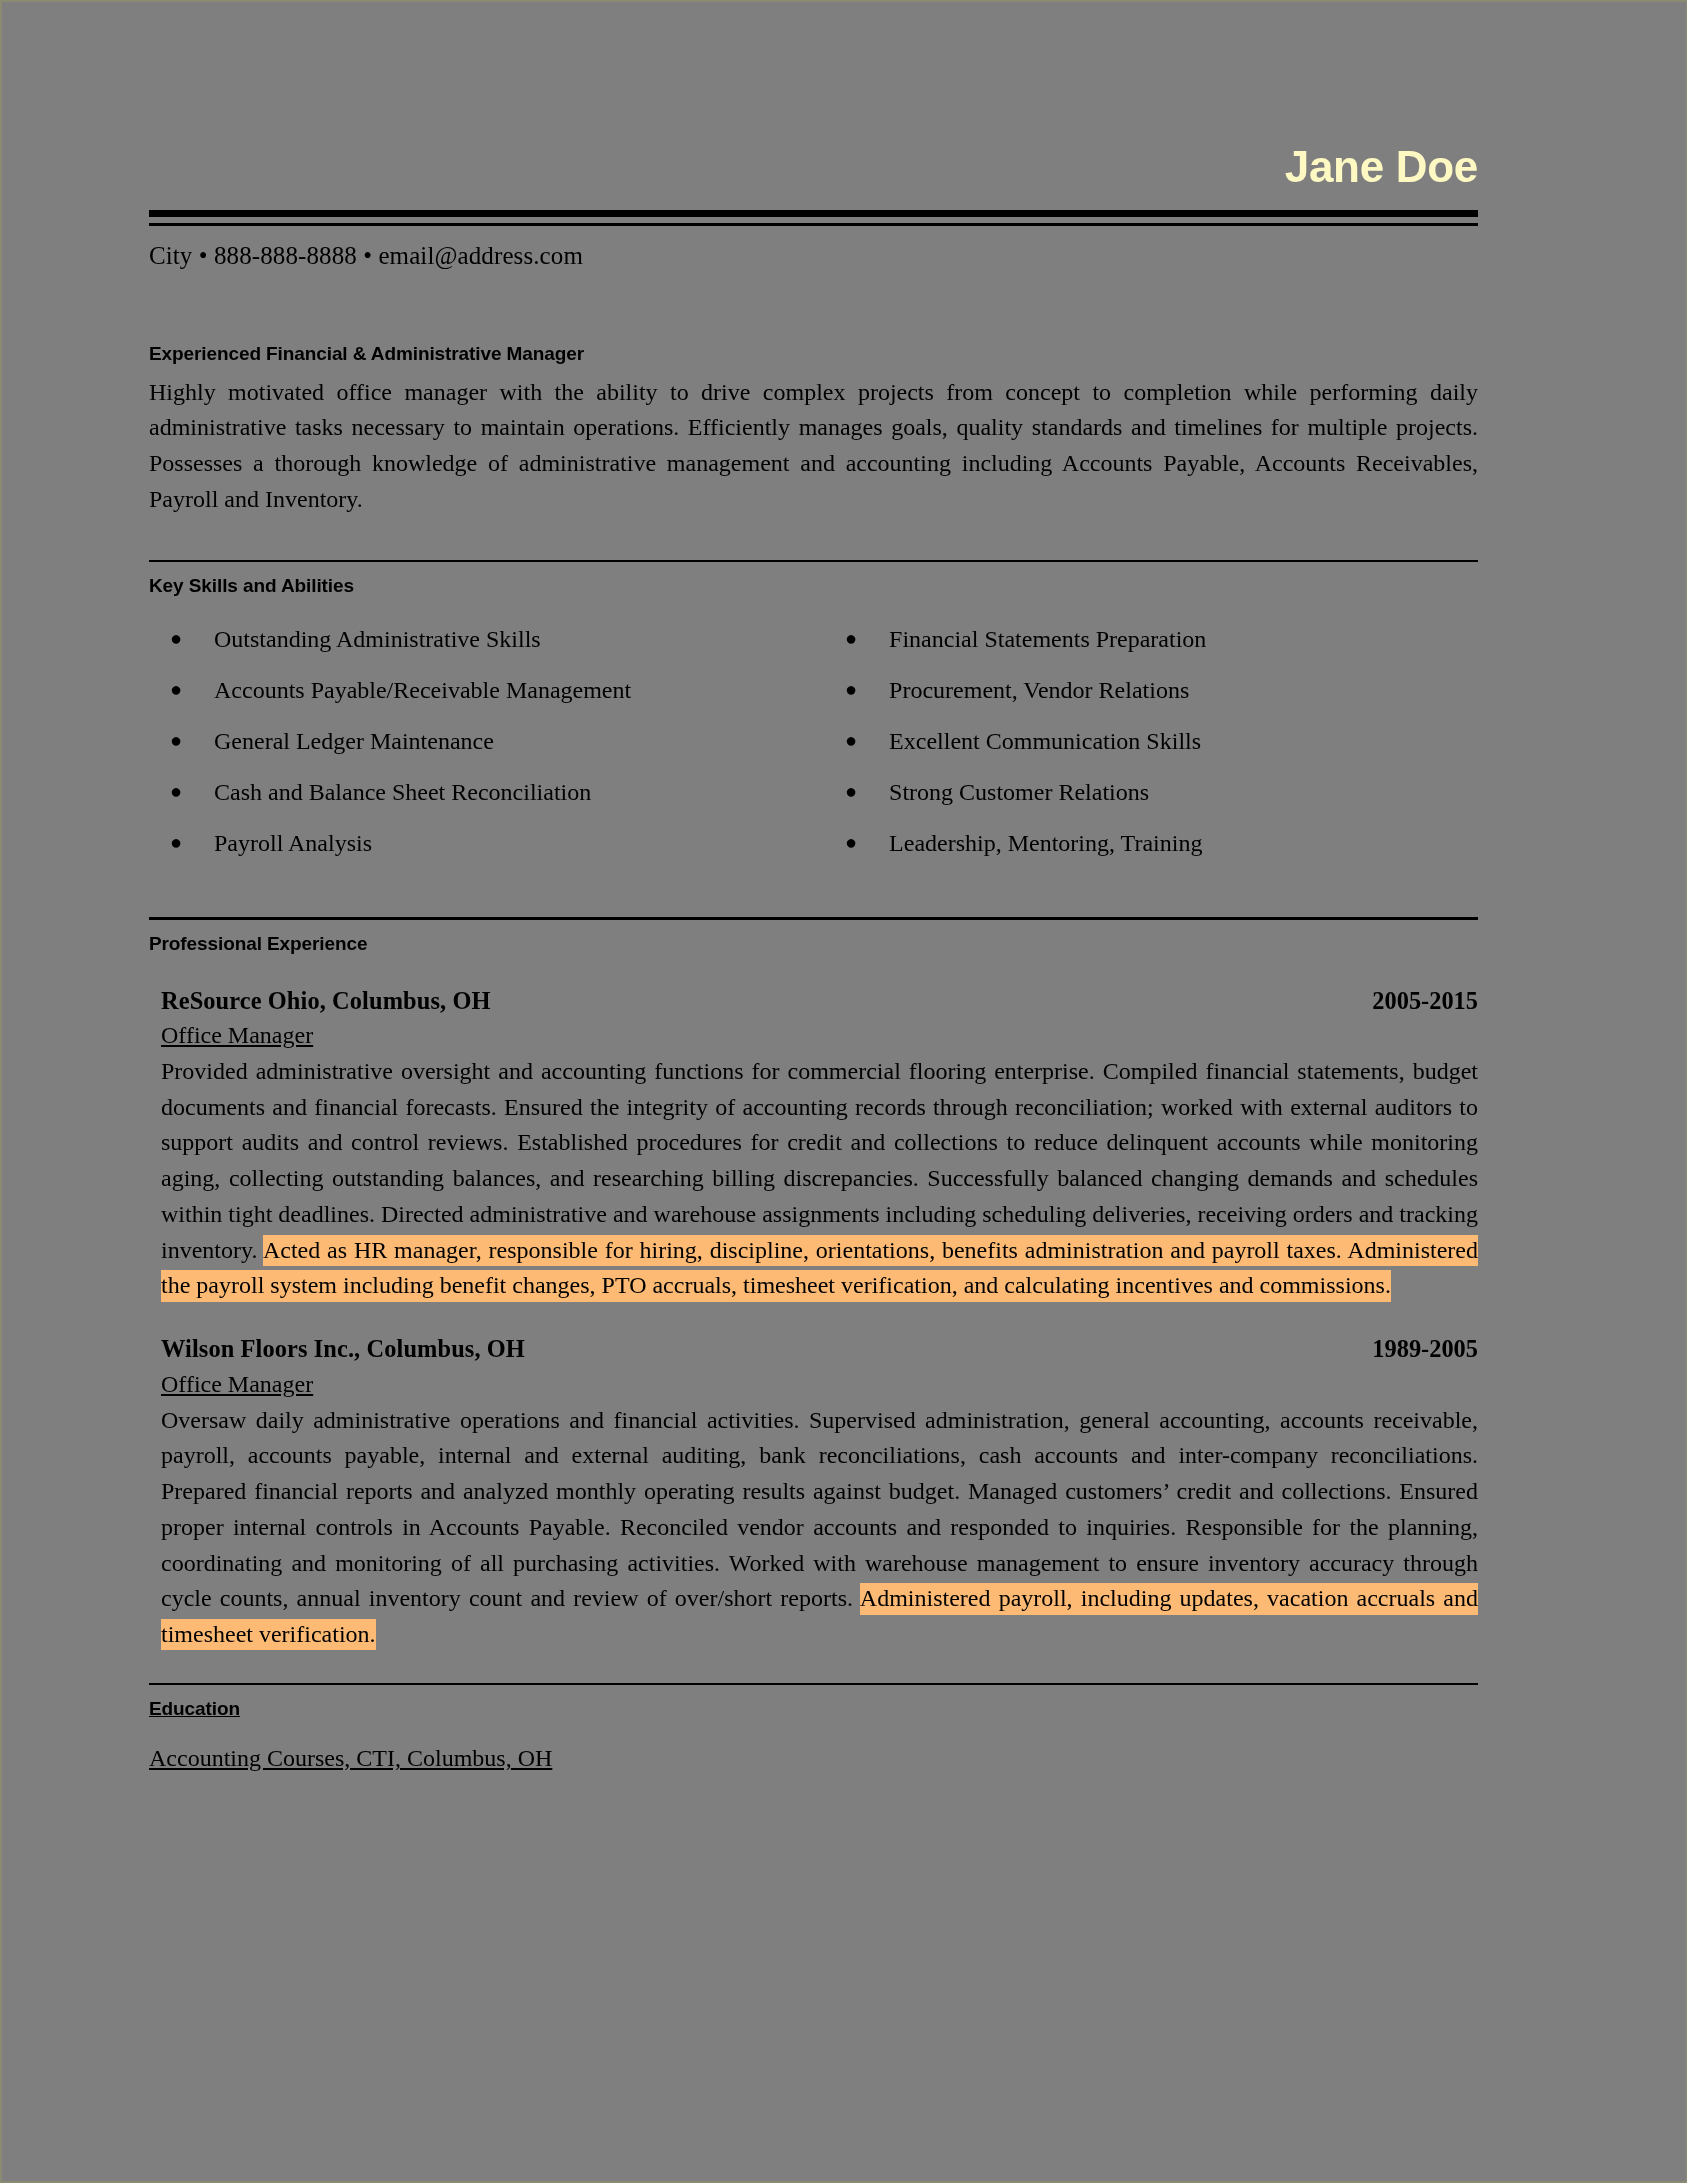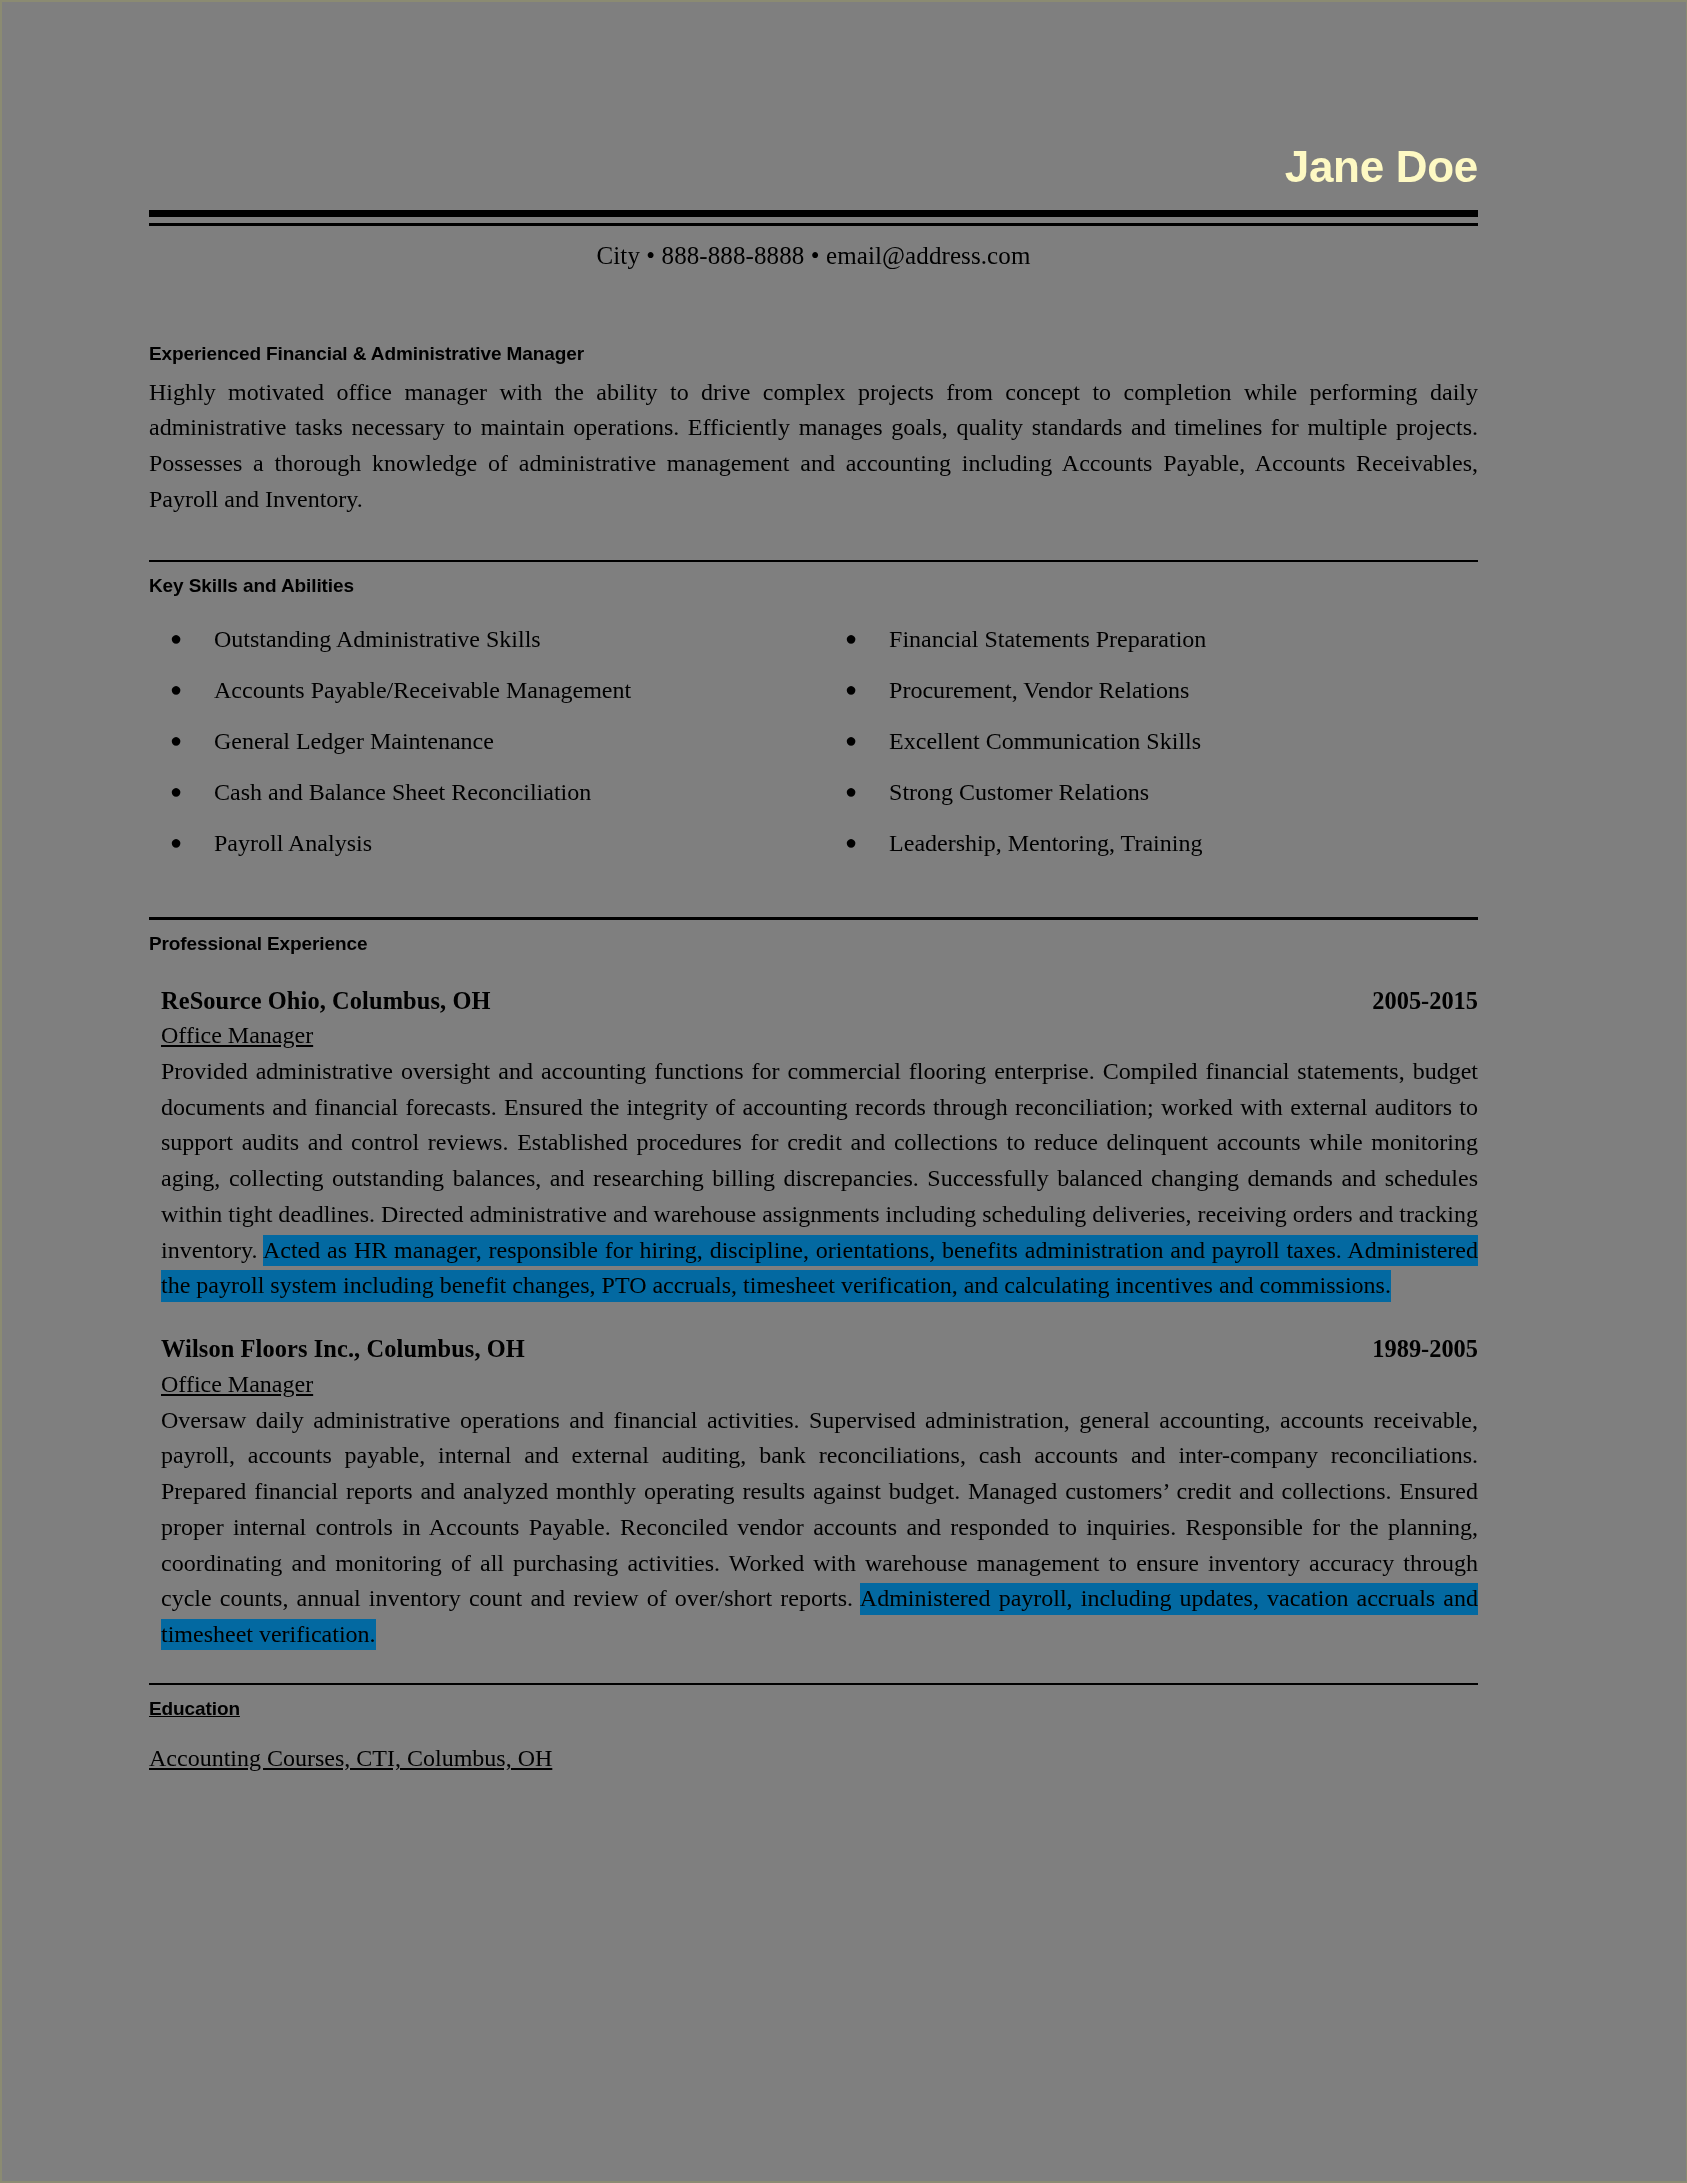--- a/index.html
+++ b/index.html
@@ -43,21 +43,21 @@
     margin-top: 20px;
     height: 7.3px;
     background: #000;
   }
   .rule-thin-under {
     margin-top: 6px;
     height: 2.6px;
     background: #000;
   }
   .contact {
-    text-align: center;
+    text-align: left;
     font-size: 25px;
     line-height: 1.2;
     margin-top: 14.5px;
     letter-spacing: 0.1px;
   }
 
   
   .section {
     margin-top: 42px;
   }
@@ -140,21 +140,21 @@
     display: inline-block;
   }
   .job-desc {
     font-size: 24px;
     line-height: 1.49;
     text-align: justify;
     text-justify: inter-word;
     margin-top: 2.6px;
   }
   .hl {
-    background: #0369a1;
+    background: #fdba74;
     box-decoration-break: clone;
     -webkit-box-decoration-break: clone;
     padding: 2px 0 3.3px 0;
   }
 
   
   #education-section { margin-top: 30px; text-decoration: underline; }
   .edu-text {
     font-size: 24px;
     line-height: 1.4;

